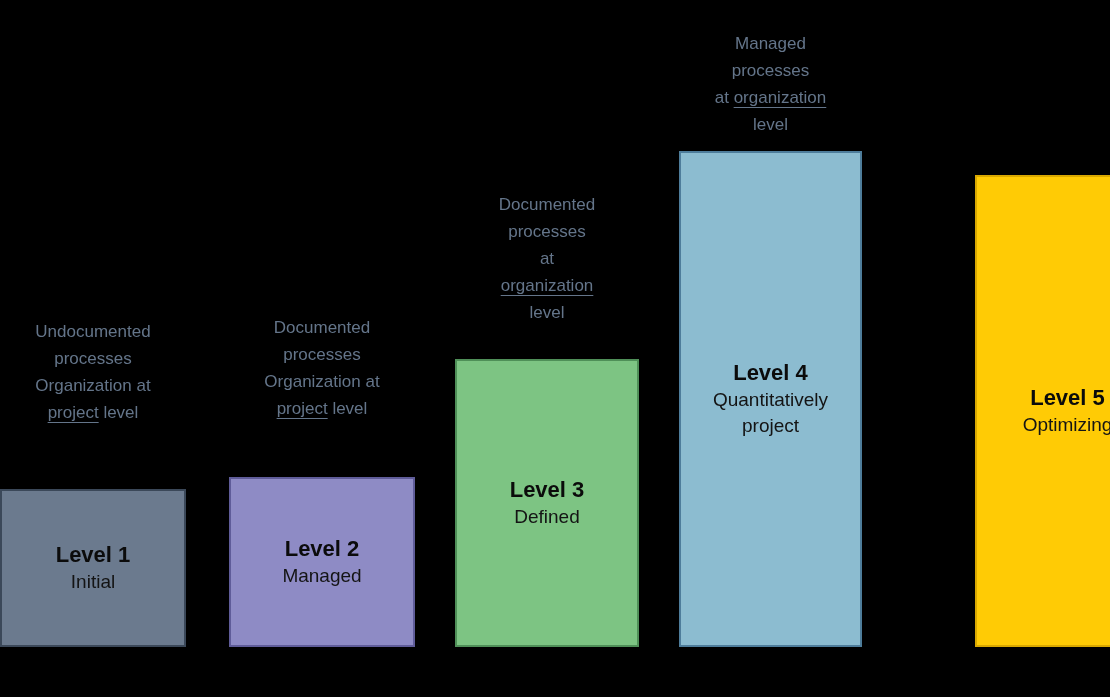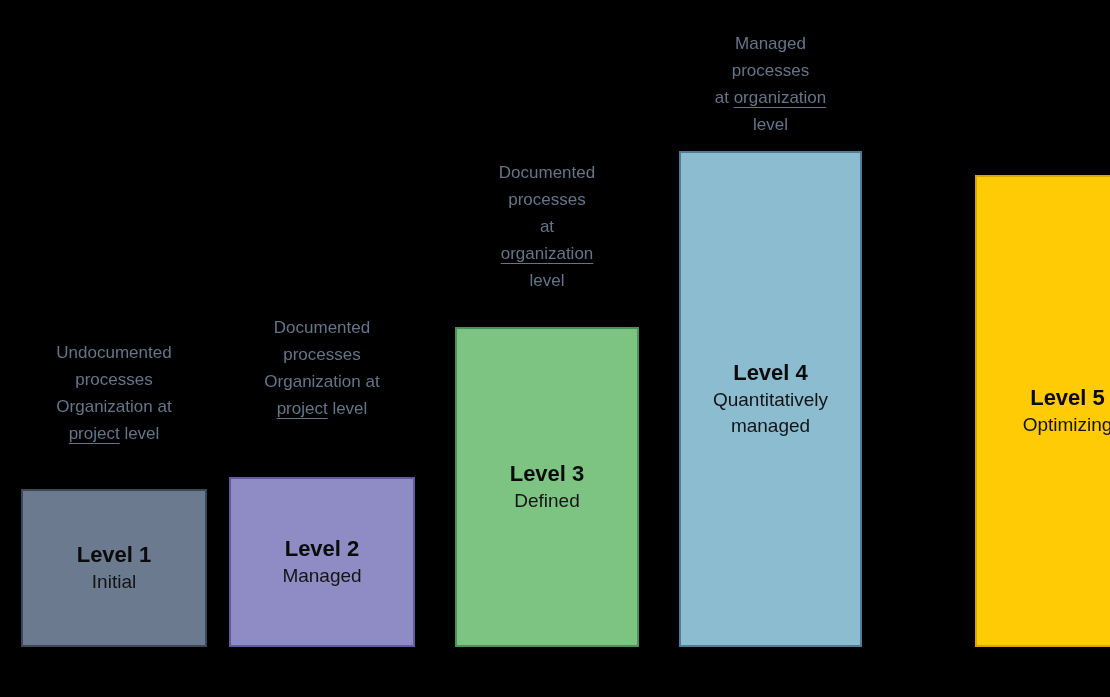--- a/index.html
+++ b/index.html
@@ -12,21 +12,21 @@
     font-family: "Liberation Sans", sans-serif;
   }
   .col {
     position: absolute;
     bottom: 50px;
     display: flex;
     flex-direction: column;
     align-items: stretch;
     justify-content: center;
   }
-  .col-1 { left: 21px;   width: 186px; }
+  .col-1 { left: 0;   width: 186px; gap: 21px; }
   .col-2 { left: 229px; width: 186px; }
   .col-3 { left: 455px; width: 184px; }
   .col-4 { left: 679px; width: 183px; }
   .col-5 { left: 927px; width: 185px; padding-left: 48px; }
 
   .desc {
     text-align: center;
     color: #64758a;
     font-size: 17px;
     line-height: 27px;
@@ -45,21 +45,21 @@
     box-sizing: border-box;
     border: 2px solid transparent;
     display: flex;
     flex-direction: column;
     align-items: center;
     justify-content: center;
     text-align: center;
   }
   .h-1 { height: 158px; }
   .h-2 { height: 170px; }
-  .h-3 { height: 320px; }
+  .h-3 { height: 288px; }
   .h-4 { height: 496px; }
   .h-5 { height: 472px; }
 
   .lvl-title {
     font-weight: bold;
     font-size: 22px;
     line-height: 28px;
     color: #0b0b0b;
   }
   .lvl-sub {
@@ -116,21 +116,21 @@
 
   <div class="col col-4">
     <div class="desc gap-4">
       <div class="desc-line"><span>Managed</span></div>
       <div class="desc-line"><span>processes</span></div>
       <div class="desc-line"><span>at</span> <span class="u">organization</span></div>
       <div class="desc-line"><span>level</span></div>
     </div>
     <div class="bar h-4" style="background-color: rgb(140, 188, 208); border-color: rgb(78, 125, 155);">
       <div class="lvl-title">Level 4</div>
-      <div class="lvl-sub">Quantitatively managed</div>
+      <div class="lvl-sub">Quantitatively project</div>
     </div>
   </div>
 
   <div class="col col-5">
     <div class="bar h-5" style="background-color: rgb(255, 203, 5); border-color: rgb(217, 168, 0);">
       <div class="lvl-title">Level 5</div>
       <div class="lvl-sub">Optimizing</div>
     </div>
   </div>
 

